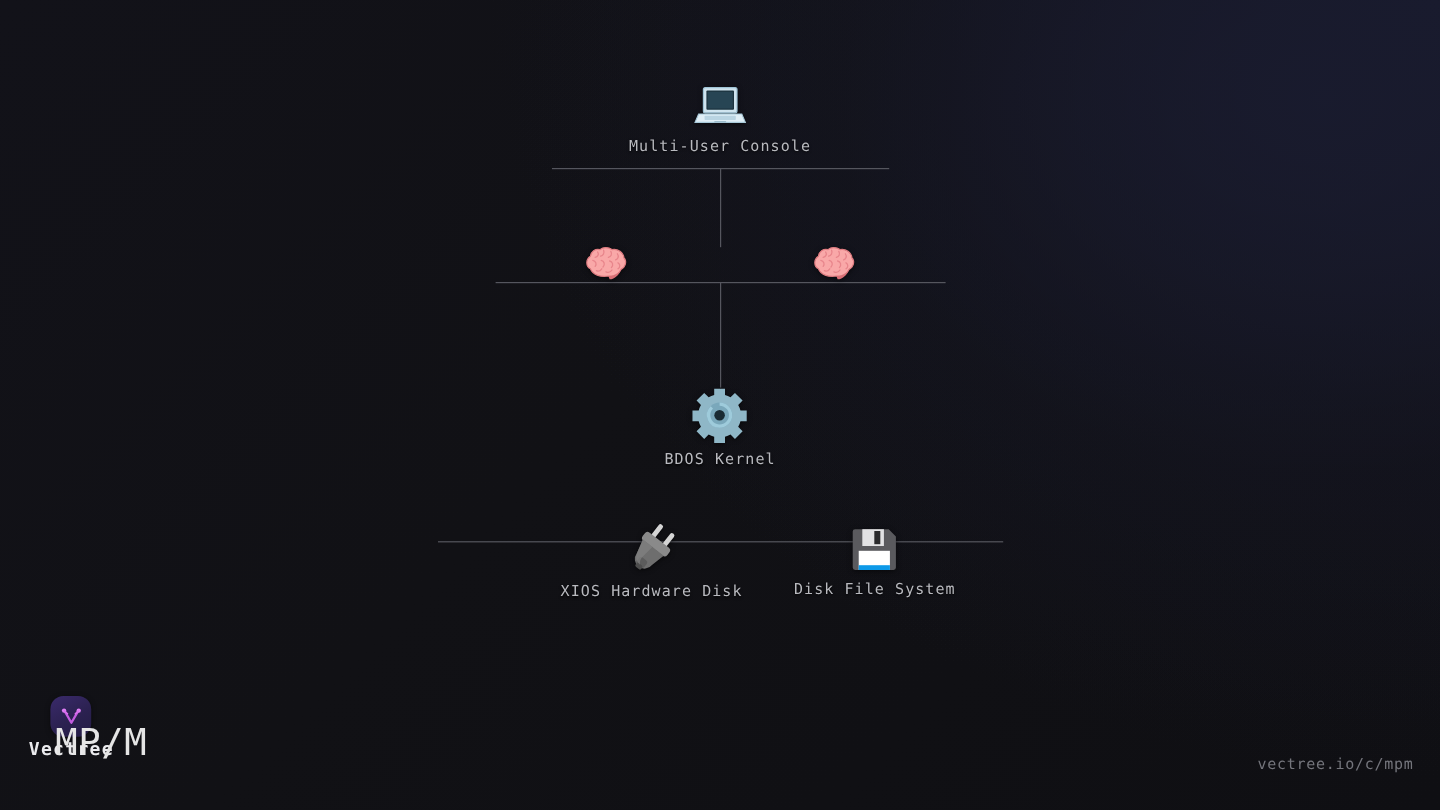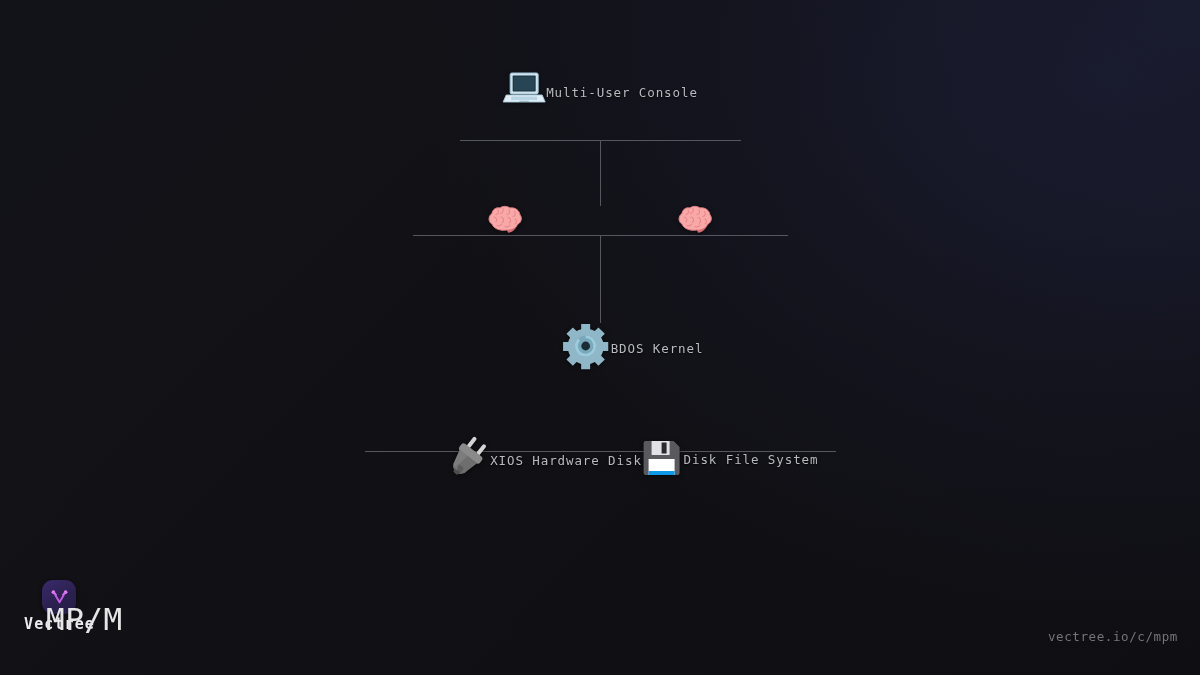--- a/index.html
+++ b/index.html
@@ -32,21 +32,21 @@
     background:#55565e;
   }
   .line-v {
     position:absolute; width:1px;
     background:#55565e;
   }
 
   
   .node {
     position:absolute;
-    display:flex; flex-direction:row;
+    display:flex; flex-direction:column;
     align-items:center;
     transform:translateX(-50%);
   }
   .node .icon {
     display:block;
     line-height:1;
     filter:drop-shadow(0 1px 2px rgba(0,0,0,.55));
   }
   .node .label {
     margin-top:4px;
@@ -167,21 +167,21 @@
           <path d="M22 13.5 C24.5 14 25.5 17 23.5 19"></path>
           <path d="M29 15 C31 16 31 19 29 20"></path>
           <path d="M11 21.5 C13 22.5 14.5 21.5 15.5 20"></path>
           <path d="M19 22.5 C21 23.5 23 22.5 24 21"></path>
         </g>
       </svg>
     </span>
   </div>
 
 
-  <div class="node" style="left:632px; top:321px;justify-content:center;">
+  <div class="node" style="left:600px; top:321px;justify-content:center;">
     <span class="icon">
       <svg width="50" height="50" viewBox="0 0 50 50">
         <path d="M20.5 3 h9 v5.2 a17 17 0 0 1 4.6 1.9 l3.7-3.7 6.4 6.4 -3.7 3.7
                  a17 17 0 0 1 1.9 4.6 h5.2 v9 h-5.2 a17 17 0 0 1 -1.9 4.6 l3.7 3.7
                  -6.4 6.4 -3.7-3.7 a17 17 0 0 1 -4.6 1.9 v5.2 h-9 v-5.2
                  a17 17 0 0 1 -4.6-1.9 l-3.7 3.7 -6.4-6.4 3.7-3.7
                  a17 17 0 0 1 -1.9-4.6 h-5.2 v-9 h5.2 a17 17 0 0 1 1.9-4.6
                  l-3.7-3.7 6.4-6.4 3.7 3.7 a17 17 0 0 1 4.6-1.9 z" fill="#8fb7c7"></path>
         <circle cx="25" cy="25" r="10.5" fill="#7aa8bb"></circle>
         <path d="M25 14.5 a10.5 10.5 0 0 1 0 21 a10.5 10.5 0 0 1 -7.4-18 l1.9 1.9

